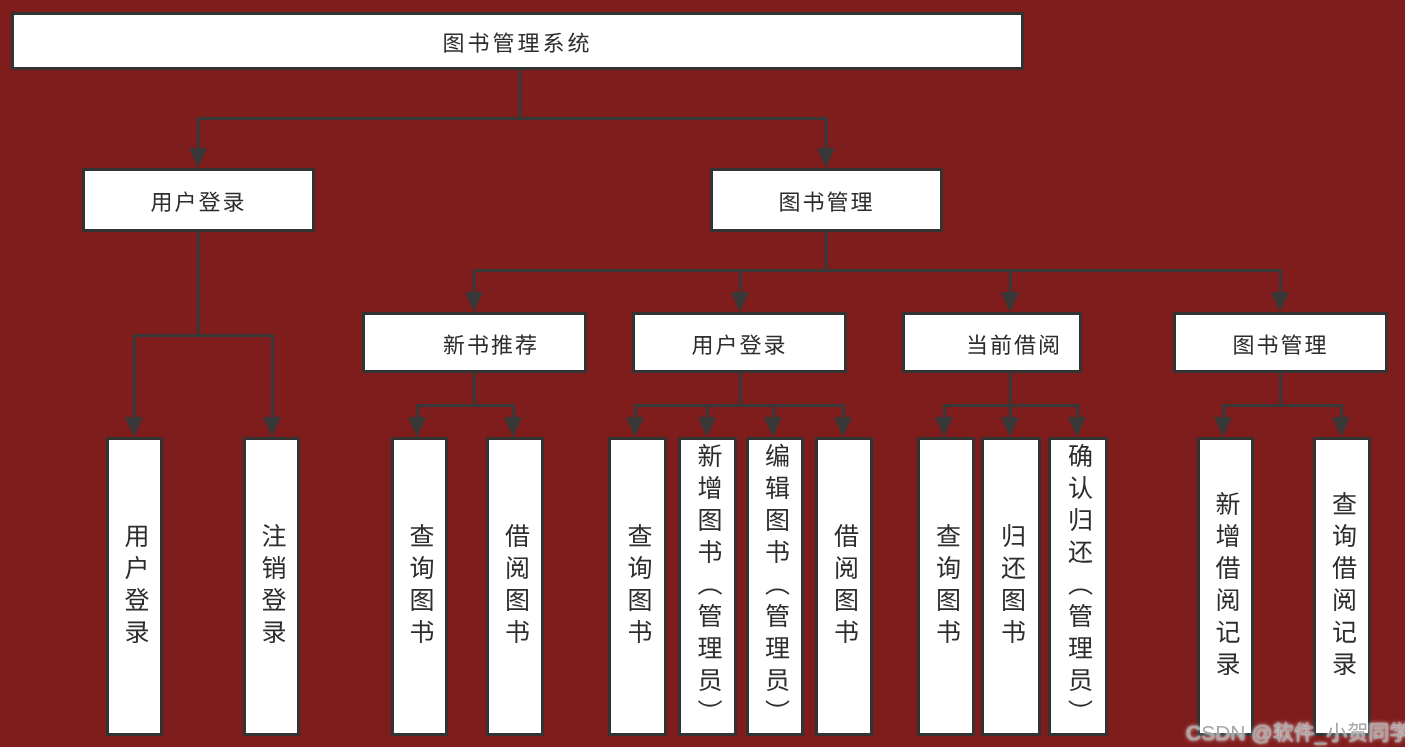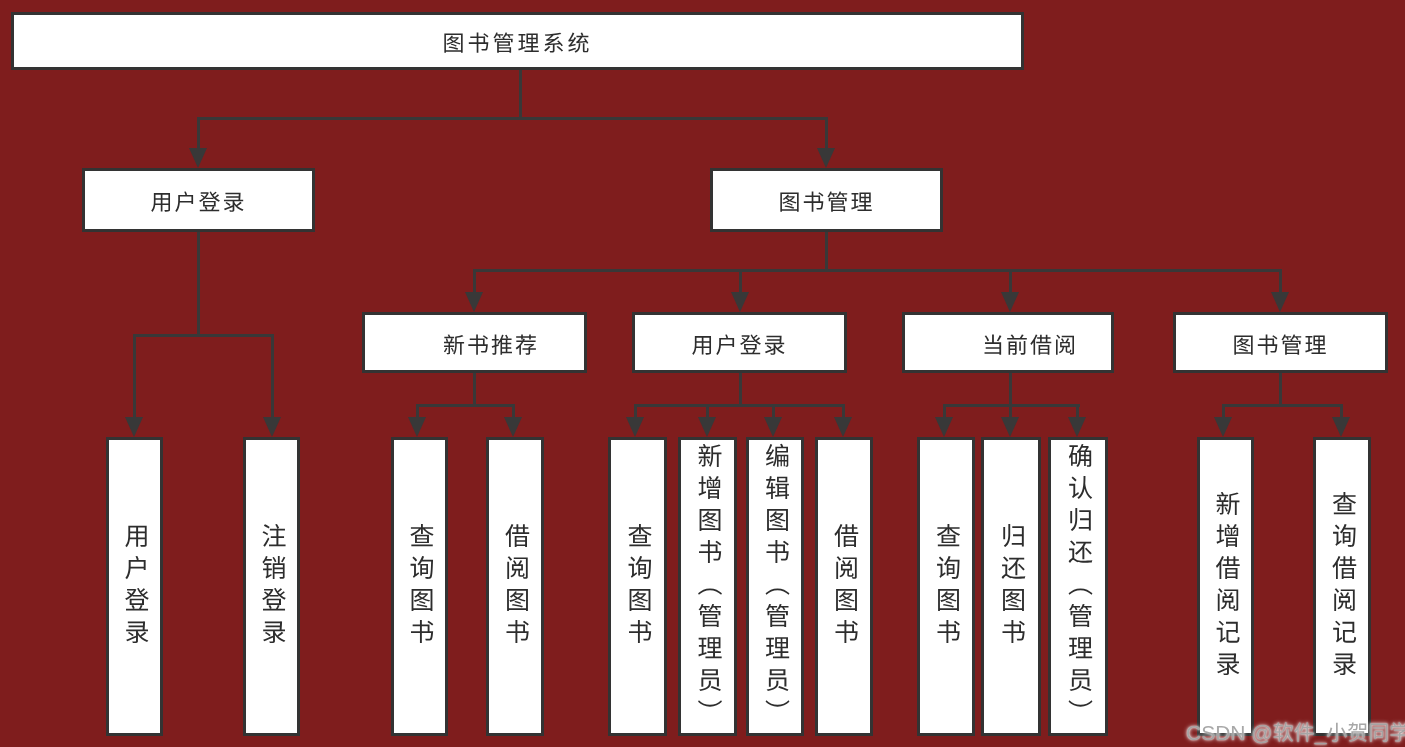--- a/index.html
+++ b/index.html
@@ -127,21 +127,21 @@
   <div class="node h-node" style="left:710px;top:168px;width:233px;height:64px;">
     <span>图书管理</span>
   </div>
 
   <div class="node h-node" style="left:362px;top:312px;width:225px;height:61px;padding-left:33px;">
     <span>新书推荐</span>
   </div>
   <div class="node h-node" style="left:632px;top:312px;width:215px;height:61px;">
     <span>用户登录</span>
   </div>
-  <div class="node h-node" style="left:902px;top:312px;width:212px;height:61px;padding-left:44px;">
+  <div class="node h-node" style="left:902px;top:312px;width:180px;height:61px;padding-left:44px;">
     <span>当前借阅</span>
   </div>
   <div class="node h-node" style="left:1173px;top:312px;width:215px;height:61px;">
     <span>图书管理</span>
   </div>
 
   <div class="node v-node" style="left:106px;top:437px;width:57px;height:299px;">
     <span>用户登录</span>
   </div>
   <div class="node v-node" style="left:243px;top:437px;width:57px;height:299px;">

